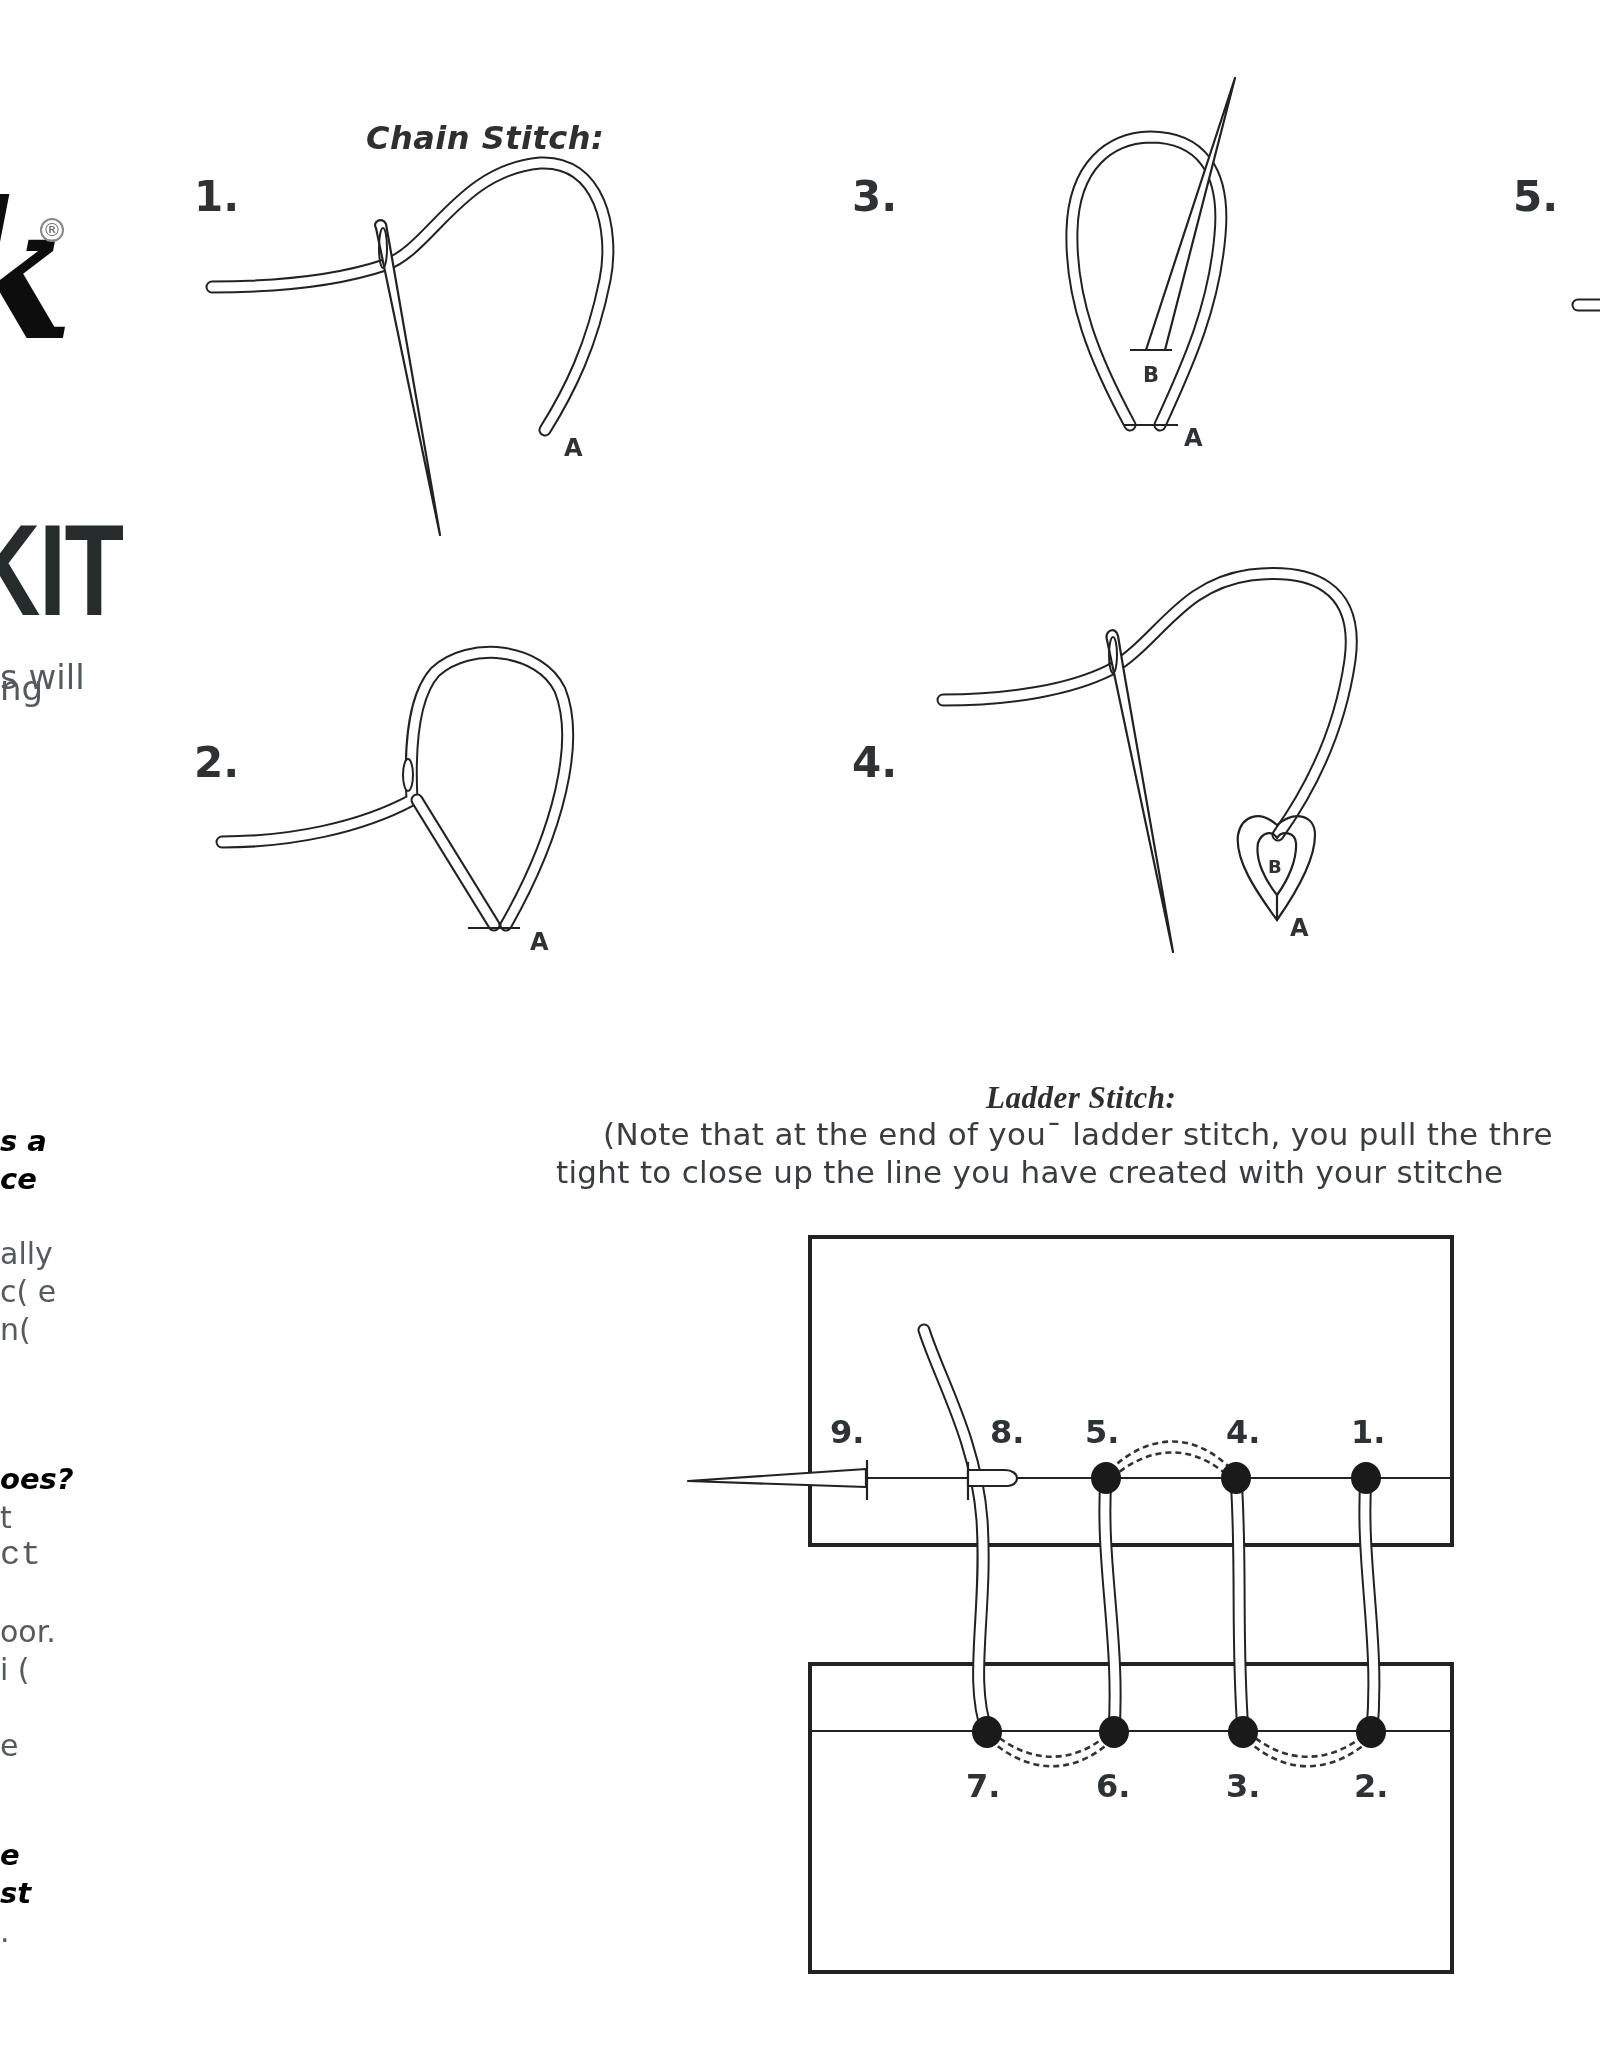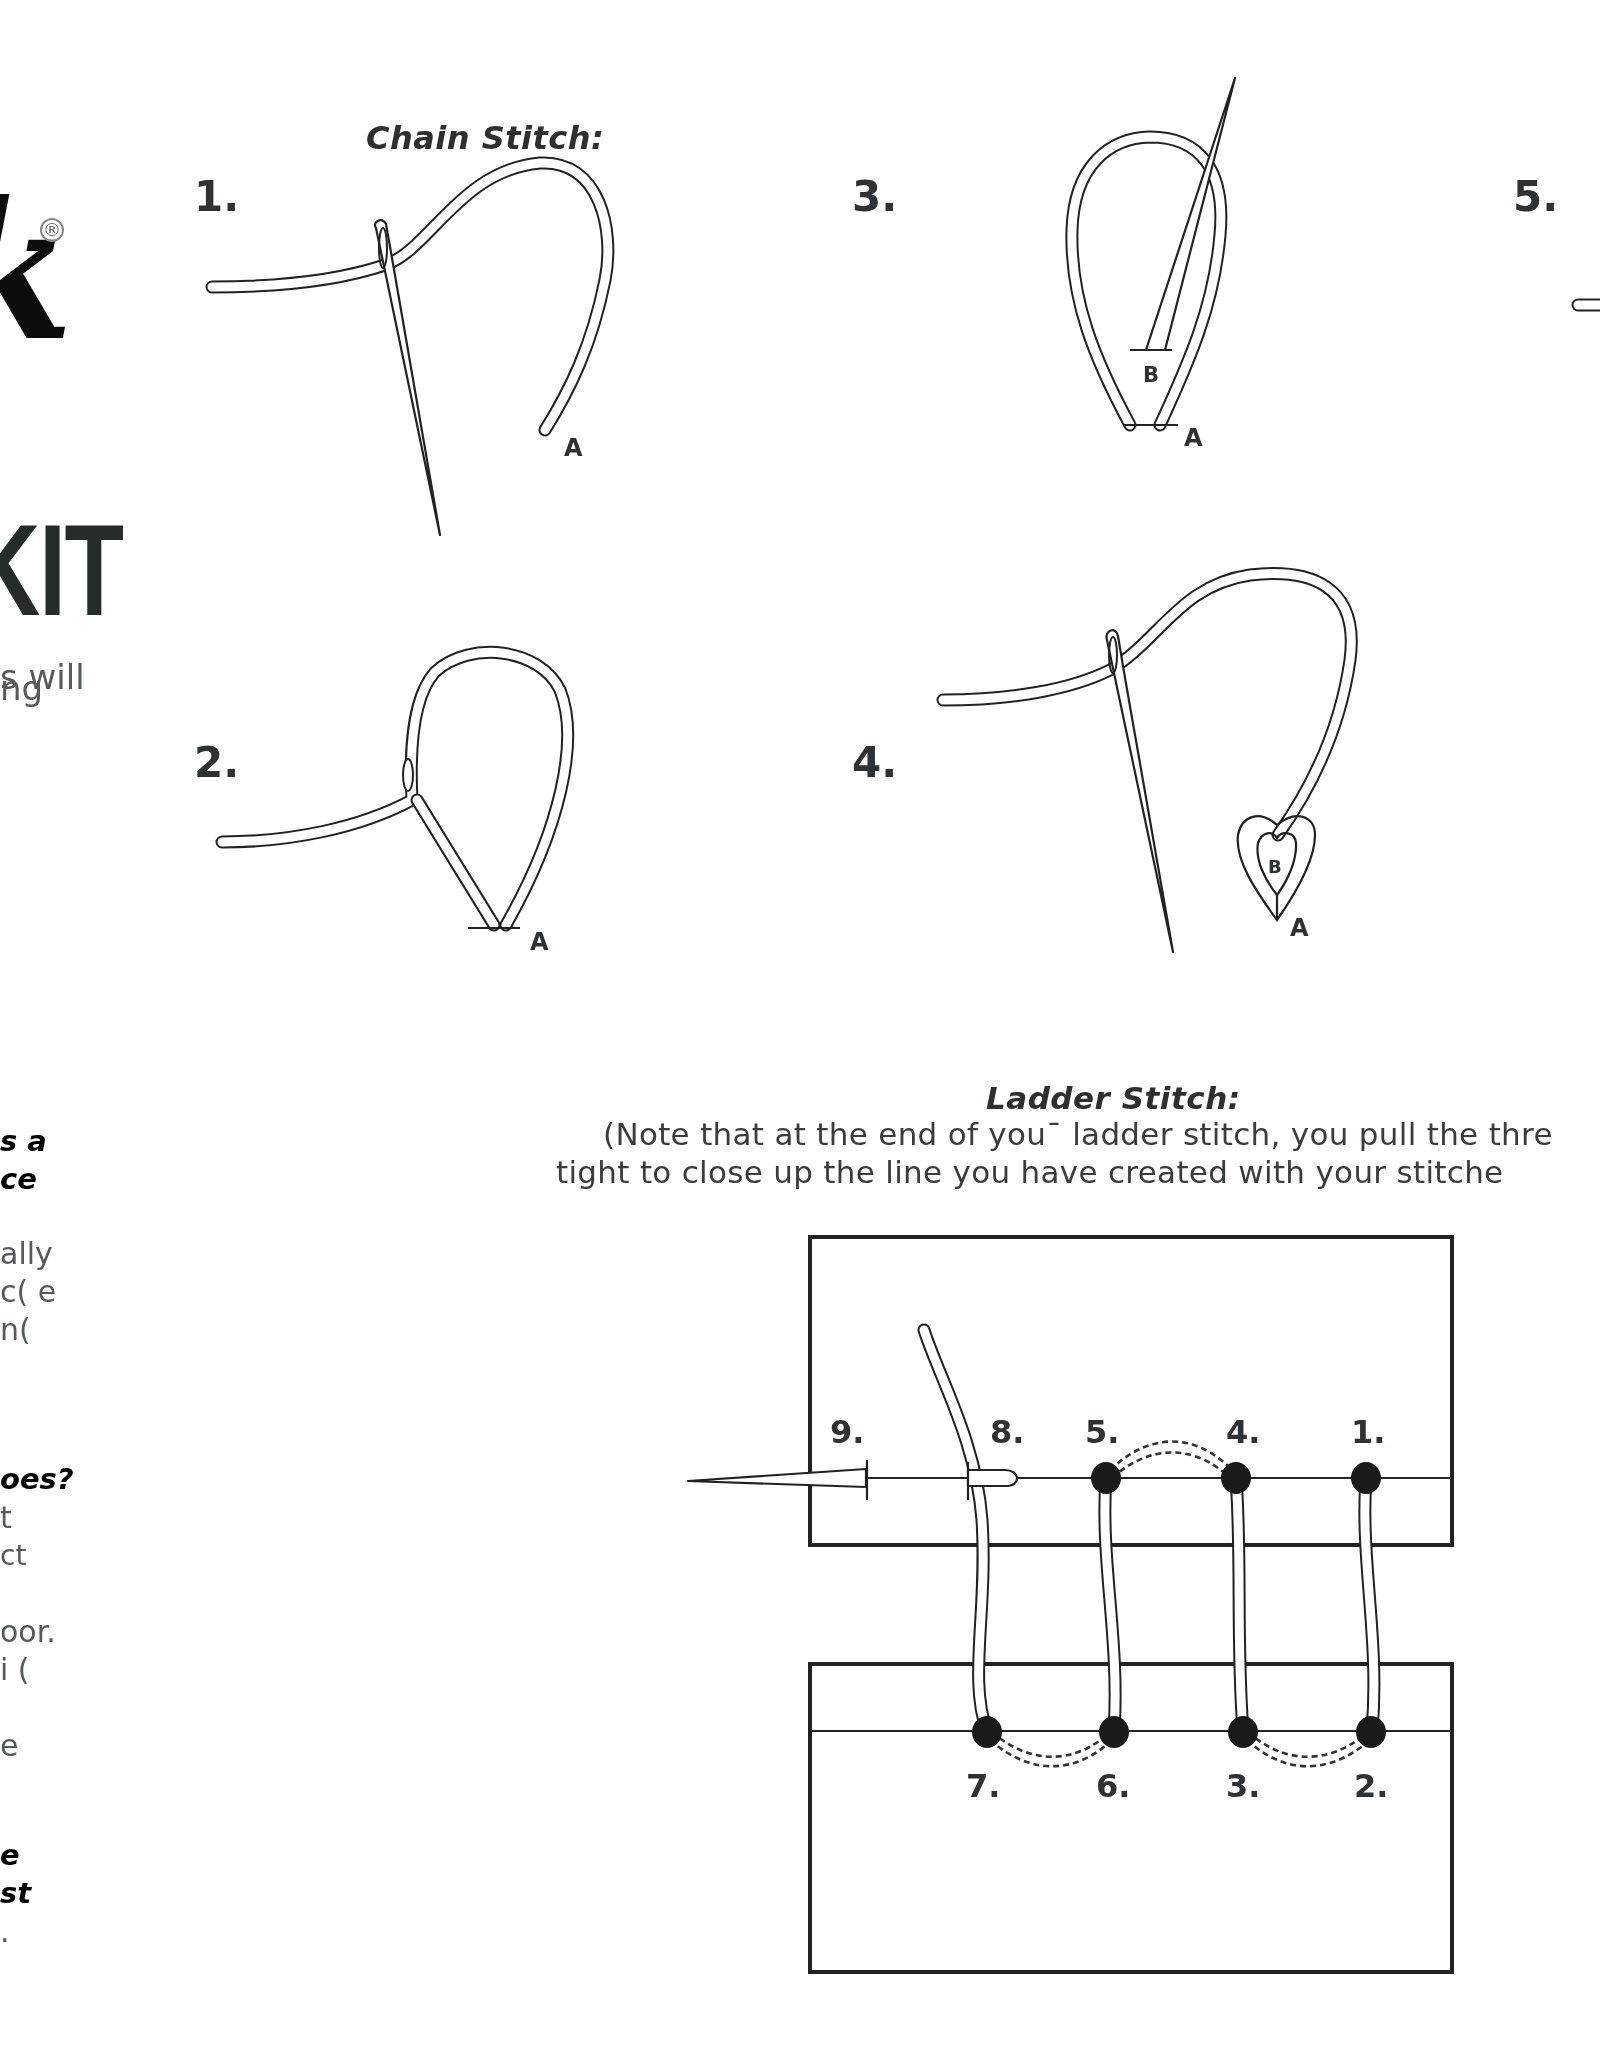--- a/index.html
+++ b/index.html
@@ -29,21 +29,21 @@
 <div class="abs left-frag" style="left:0; top:669px;">ng</div>
 
 <div class="abs left-bold" style="left:0; top:1122px;">s a</div>
 <div class="abs left-bold" style="left:0; top:1160px;">ce</div>
 <div class="abs left-frag" style="left:0; top:1234px; font-size:30px;">ally</div>
 <div class="abs left-frag" style="left:0; top:1272px; font-size:30px;">c(  e</div>
 <div class="abs left-frag" style="left:0; top:1310px; font-size:30px;">n(</div>
 
 <div class="abs left-bold" style="left:0; top:1460px;">oes?</div>
 <div class="abs left-frag" style="left:0; top:1498px; font-size:30px;">t</div>
-<div class="abs left-frag" style="left:0; top:1536px; font-size:28px;">ct</div>
+<div class="abs left-frag" style="left:0; top:1536px; font-size:34px;font-family:Liberation Mono, monospace;">ct</div>
 <div class="abs left-frag" style="left:0; top:1612px; font-size:30px;">oor.</div>
 <div class="abs left-frag" style="left:0; top:1650px; font-size:30px;">i (</div>
 <div class="abs left-frag" style="left:0; top:1726px; font-size:30px;">e</div>
 
 <div class="abs left-bold" style="left:0; top:1836px;">e</div>
 <div class="abs left-bold" style="left:0; top:1874px;">st</div>
 <div class="abs left-frag" style="left:0; top:1912px; font-size:30px;">.</div>
 
 <div class="abs heading" style="left:366px; top:74px;margin-top:45px;">Chain Stitch:</div>
 
@@ -143,21 +143,21 @@
     <ellipse class="dot" cx="1371" cy="1732" rx="15" ry="16"></ellipse>
 
     <path class="needle" d="M688,1481 C760,1476 820,1472 866,1469 L866,1487 C820,1485 760,1483 688,1481 Z"></path>
     <line class="ln" x1="867" y1="1460" x2="867" y2="1500"></line>
     <line class="ln" x1="867" y1="1478" x2="985" y2="1478"></line>
     <line class="ln" x1="968" y1="1462" x2="968" y2="1500"></line>
     <path class="needle" d="M968,1470 L1005,1470 C1020,1470 1022,1486 1005,1486 L968,1486 Z"></path>
   </g>
 </svg>
 
-<div class="abs heading" style="left:986px; top:1080px; font-size:31px;">Ladder Stitch:</div>
+<div class="abs heading" style="left:986px; top:1080px; font-size:31px;font-family:Liberation Serif, serif;">Ladder Stitch:</div>
 <div class="abs note" style="left:556px; top:1115px;margin-left:47px;">(Note that at the end of youˉ ladder stitch, you pull the thre</div>
 <div class="abs note" style="left:556px; top:1153px;">tight to close up the line you have created with your stitche</div>
 
 <div class="abs stepnum" style="left:830px; top:1413px; font-size:32px;">9.</div>
 <div class="abs stepnum" style="left:990px; top:1413px; font-size:32px;">8.</div>
 <div class="abs stepnum" style="left:1085px; top:1413px; font-size:32px;">5.</div>
 <div class="abs stepnum" style="left:1226px; top:1413px; font-size:32px;">4.</div>
 <div class="abs stepnum" style="left:1351px; top:1413px; font-size:32px;">1.</div>
 
 <div class="abs stepnum" style="left:966px; top:1767px; font-size:32px;">7.</div>

